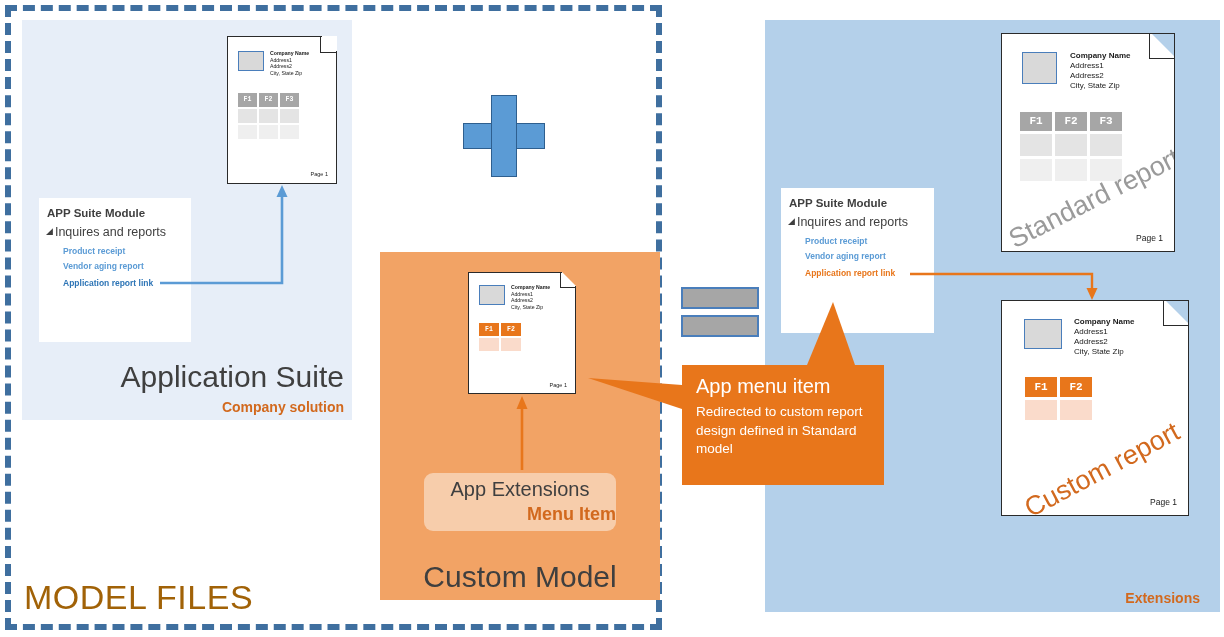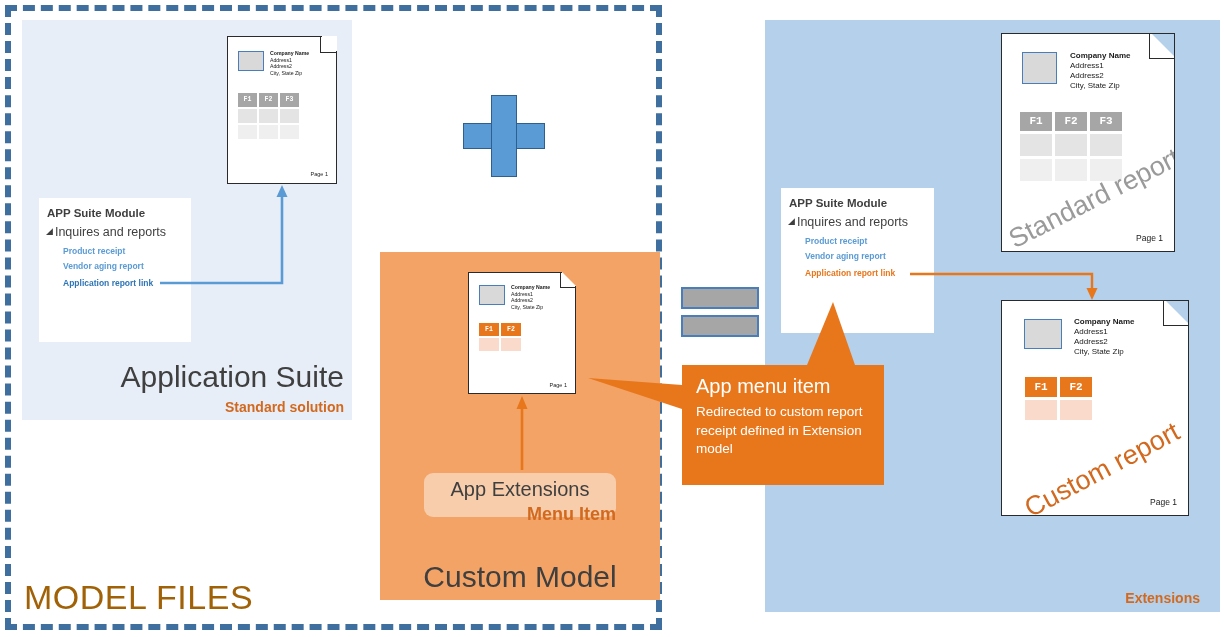--- a/index.html
+++ b/index.html
@@ -120,21 +120,21 @@
     <div class="module-title" style="position:absolute;left:8px;top:9px;">APP Suite Module</div>
     <div class="module-node" style="position:absolute;left:7px;top:27px;">
       <span class="tri">◢</span><span>Inquires and reports</span>
     </div>
     <div class="module-leaf leaf-blue" style="position:absolute;left:24px;top:48px;">Product receipt</div>
     <div class="module-leaf leaf-blue" style="position:absolute;left:24px;top:63px;">Vendor aging report</div>
     <div class="module-leaf leaf-blue-strong" style="position:absolute;left:24px;top:80px;">Application report link</div>
   </div>
 
   <div class="cap-app-suite">Application Suite</div>
-  <div class="cap-app-suite-sub">Standard solution</div>
+  <div class="cap-app-suite-sub">Company solution</div>
   <div class="cap-model-files">MODEL FILES</div>
 
   <div class="plus">
     <i class="h"></i>
     <i class="v"></i>
   </div>
 
   <div class="panel-custom-model"></div>
 
   <div class="doc" style="left:468px;top:272px;width:108px;height:122px;">
@@ -153,21 +153,21 @@
       <div class="cell hdr-orange" style="width:20px;height:13px;font-size:6.5px;line-height:13px;margin-right:2px;">F1</div>
       <div class="cell hdr-orange" style="width:20px;height:13px;font-size:6.5px;line-height:13px;">F2</div>
     </div>
     <div class="tbl" style="left:10px;top:65px;">
       <div class="cell row-orange" style="width:20px;height:13px;margin-right:2px;"></div>
       <div class="cell row-orange" style="width:20px;height:13px;"></div>
     </div>
     <div class="pagelbl" style="right:8px;bottom:5px;font-size:5.5px;">Page 1</div>
   </div>
 
-  <div style="position:absolute;left:424px;top:473px;width:192px;height:44px;
+  <div style="position:absolute;left:424px;top:473px;width:192px;height:58px;
               background:#f7cdab;border-radius:9px;">
     <div style="position:absolute;left:0;top:5px;width:192px;text-align:center;font-size:20px;color:#3f3f3f;">App Extensions</div>
     <div style="position:absolute;left:0;top:31px;width:192px;text-align:right;font-size:18px;color:#d2691e;font-weight:bold;">Menu Item</div>
   </div>
 
   <div class="cap-custom-model">Custom Model</div>
 
   <div class="eqbar" style="top:287px;"></div>
   <div class="eqbar" style="top:315px;"></div>
 
@@ -261,15 +261,15 @@
       <path d="M807,365 L833,302 L855,365 Z" fill="#e8761b"></path>
     </g>
 
     <g>
       <path d="M682,385 L588,378 L682,409 Z" fill="#e8761b"></path>
     </g>
   </svg>
 
   <div class="callout"></div>
   <div class="callout-title">App menu item</div>
-  <div class="callout-body">Redirected to custom report receipt defined in Extension model</div>
+  <div class="callout-body">Redirected to custom report design defined in Standard model</div>
 
 </div>
 
 </body></html>

